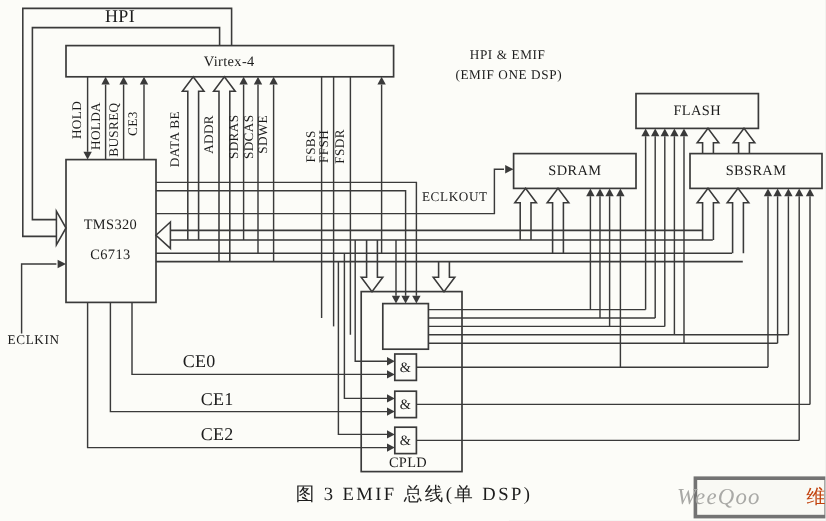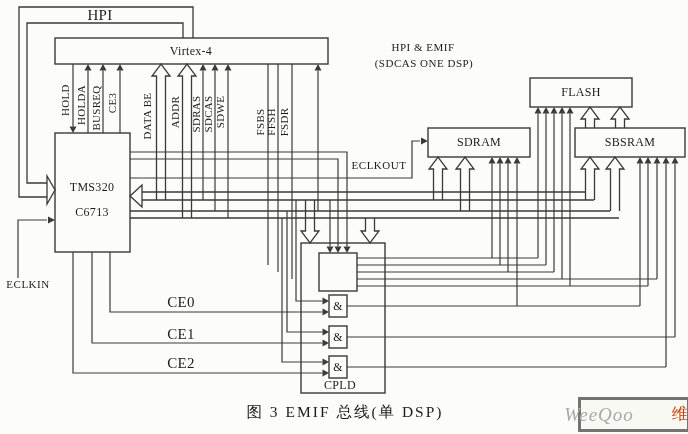--- a/index.html
+++ b/index.html
@@ -171,38 +171,38 @@
   <div class="lbl" style="left:581px;top:92px">FLASH</div>
   <div class="lbl" style="left:479px;top:142px">SDRAM</div>
   <div class="lbl" style="left:630px;top:142px">SBSRAM</div>
   <div class="lbl" style="left:340px;top:385px">CPLD</div>
   <div class="lbl gate" style="left:338px;top:306px">&amp;</div>
   <div class="lbl gate" style="left:338px;top:337px">&amp;</div>
   <div class="lbl gate" style="left:338px;top:367px">&amp;</div>
 
   <div class="lbl small" style="left:100px;top:15px">HPI</div>
   <div class="lbl note" style="left:423px;top:47px">HPI &amp; EMIF</div>
-  <div class="lbl note" style="left:424px;top:63px">(SDCAS ONE DSP)</div>
+  <div class="lbl note" style="left:424px;top:63px">(EMIF ONE DSP)</div>
   <div class="lbl note" style="left:379px;top:165px">ECLKOUT</div>
   <div class="lbl note" style="left:28px;top:284px">ECLKIN</div>
 
   <div class="lbl rot" style="left:65px;top:100px">HOLD</div>
   <div class="lbl rot" style="left:81px;top:105px">HOLDA</div>
   <div class="lbl rot" style="left:96px;top:108px">BUSREQ</div>
   <div class="lbl rot" style="left:112px;top:103px">CE3</div>
   <div class="lbl rot" style="left:147px;top:116px">DATA BE</div>
   <div class="lbl rot" style="left:175px;top:112px">ADDR</div>
   <div class="lbl rot" style="left:196px;top:114px">SDRAS</div>
   <div class="lbl rot" style="left:208px;top:114px">SDCAS</div>
   <div class="lbl rot" style="left:220px;top:112px">SDWE</div>
   <div class="lbl rot" style="left:260px;top:122px">FSBS</div>
   <div class="lbl rot" style="left:271px;top:122px">FFSH</div>
   <div class="lbl rot" style="left:284px;top:122px">FSDR</div>
 
-  <div class="lbl small" style="left:181px;top:302px">CE0</div>
+  <div class="lbl small" style="left:166px;top:302px">CE0</div>
   <div class="lbl small" style="left:181px;top:334px">CE1</div>
   <div class="lbl small" style="left:181px;top:363px">CE2</div>
 
   <div class="lbl caption" style="left:345px;top:412px">图 3  EMIF 总线(单 DSP)</div>
 
   <div class="wm-corner">
     <span class="wm-latin">WeeQoo</span>
       <span class="wm-cjk">维库</span>
   </div>
 

